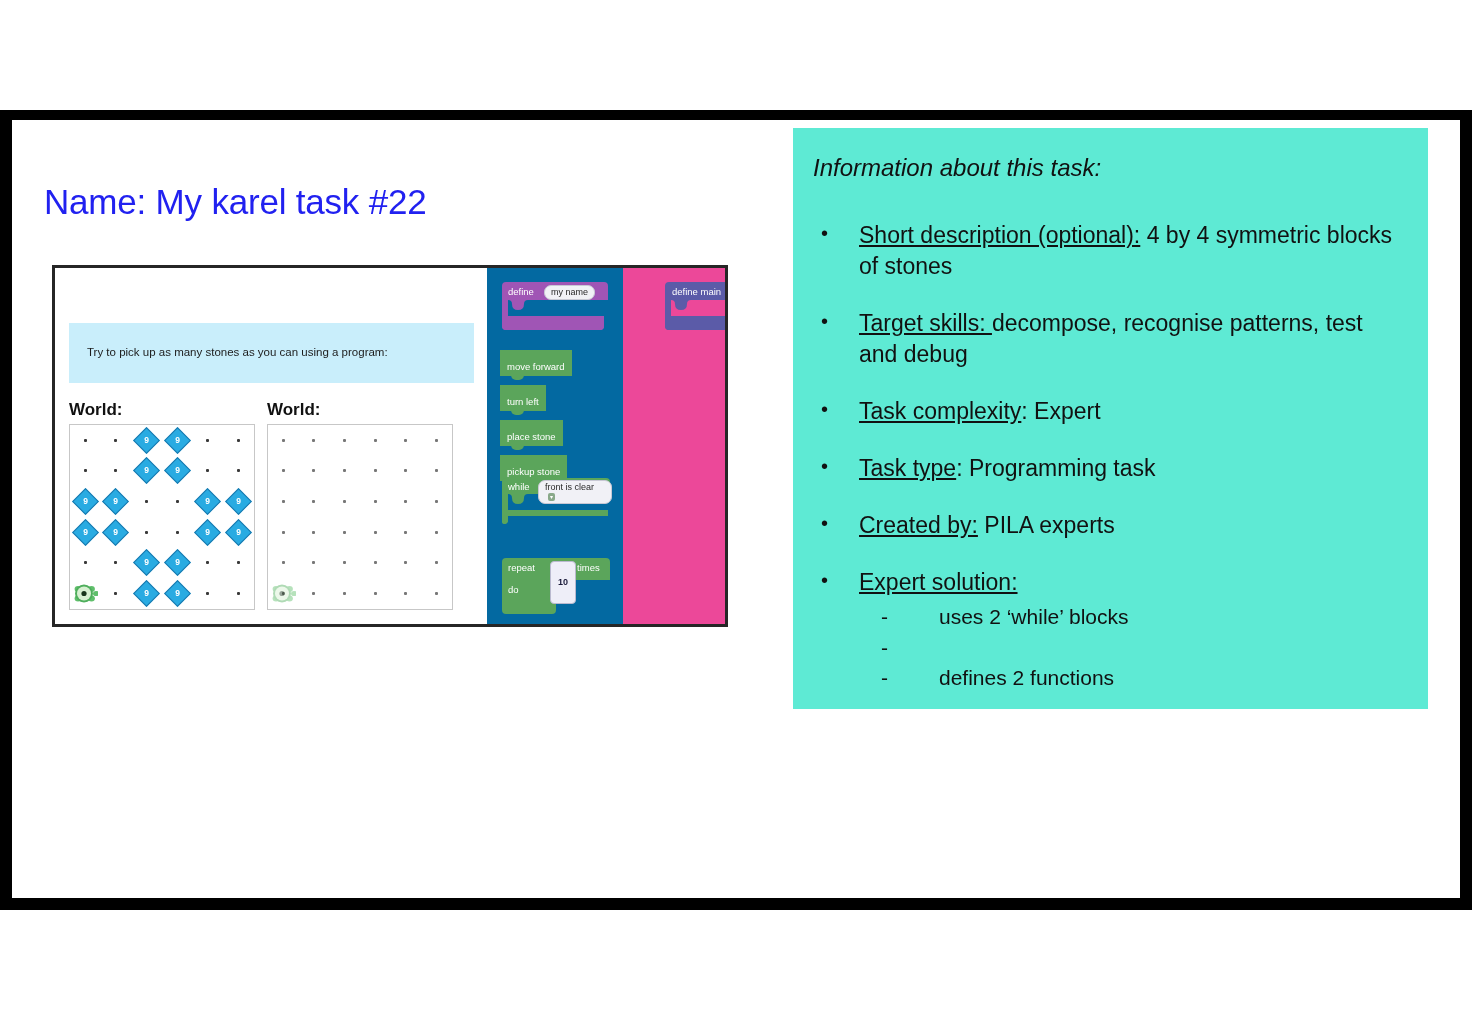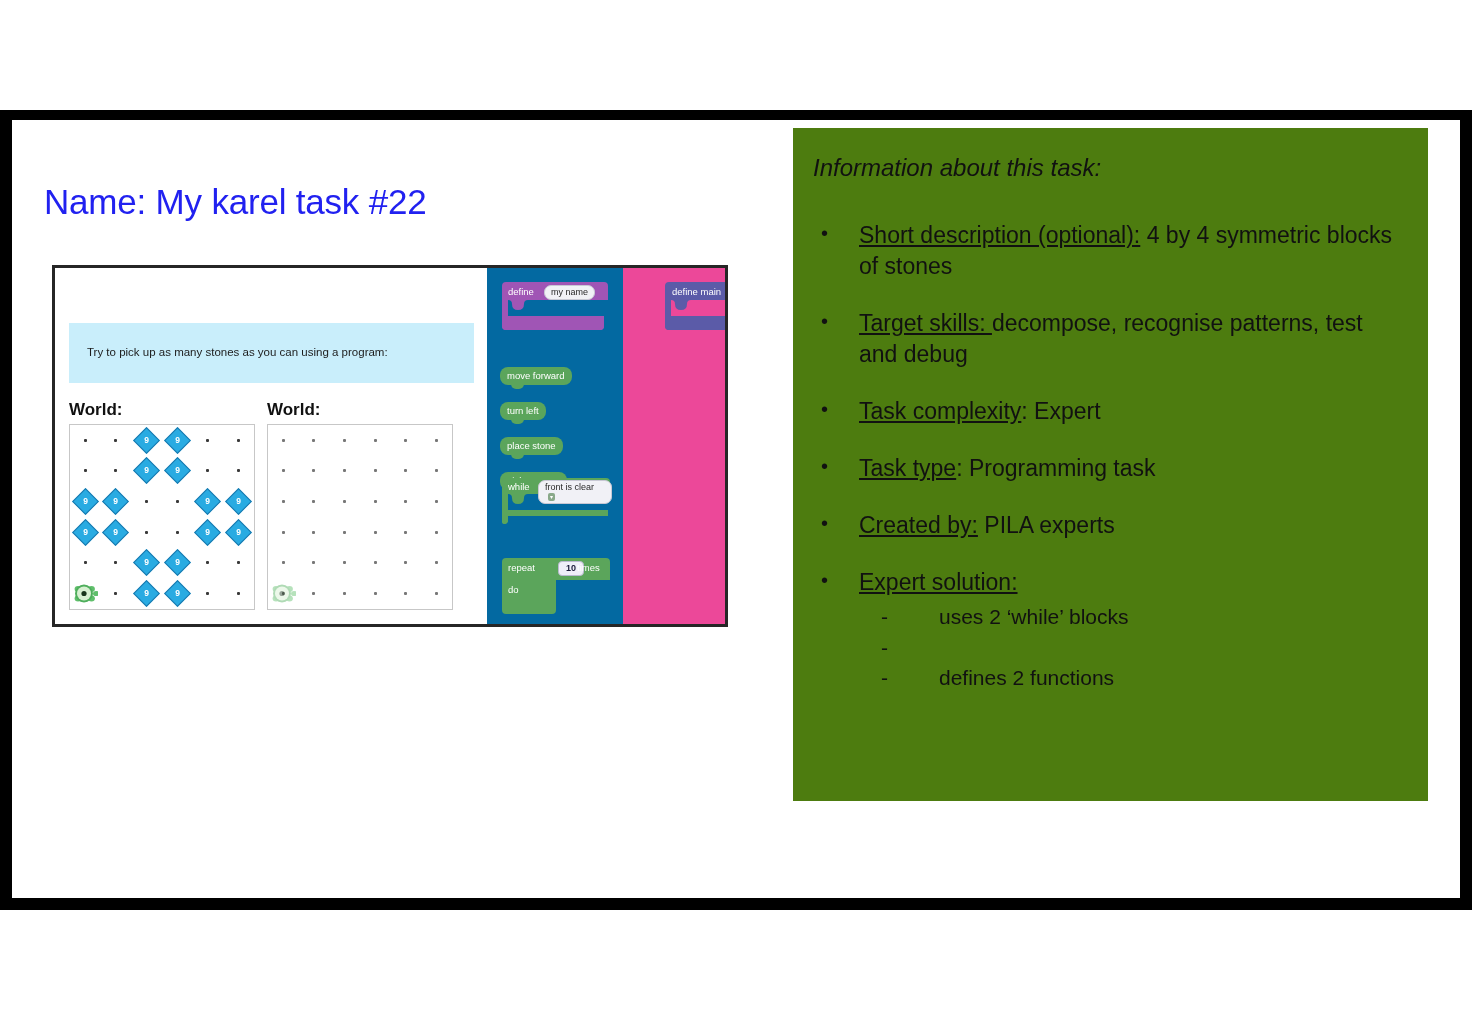--- a/index.html
+++ b/index.html
@@ -200,24 +200,23 @@
   }
 
   .block {
     position: absolute;
     color: #ffffff;
     font-size: 9.5px;
     box-sizing: border-box;
     white-space: nowrap;
   }
   .simple-block {
-    border-radius: 8px;
-    padding: 4px 7px 4px 7px;
+    border-radius: 0;
+    padding: 12px 7px 4px 7px;
     line-height: 1;
-    margin-top: 17px;
   }
   .notch {
     position: absolute;
     left: 11px;
     bottom: -4px;
     width: 13px;
     height: 5px;
     border-radius: 0 0 6px 6px;
   }
   .green  { background: #5ba55b; }
@@ -231,24 +230,24 @@
     font-size: 9px;
     margin-left: 4px;
     border: 1px solid #c8c8d4;
     line-height: 1;
   }
   .field-num {
     display: inline-block;
     background: #eeeef8;
     color: #1a1a3a;
     border-radius: 4px;
-    padding: 2px 7px;
+    padding: 16px 7px;
     font-size: 9px;
     font-weight: bold;
-    margin: 0 16px;
+    margin: 0 8px;
     border: 1px solid #b9b9cf;
     line-height: 1;
   }
   .dropdown-caret {
     display: inline-block;
     background: #8aa98a;
     color: #ffffff;
     font-size: 6px;
     border-radius: 2px;
     padding: 1px 2px;
@@ -265,22 +264,22 @@
     white-space: nowrap;
     line-height: 1;
   }
 
   
   #info-panel {
     position: absolute;
     left: 781px;
     top: 8px;
     width: 635px;
-    height: 673px;
-    background: #4d7c0f;
+    height: 581px;
+    background: #5eead4;
   }
   #info-heading {
     position: absolute;
     left: 20px;
     top: 26px;
     font-size: 24px;
     font-style: italic;
     color: #111111;
     white-space: nowrap;
   }

